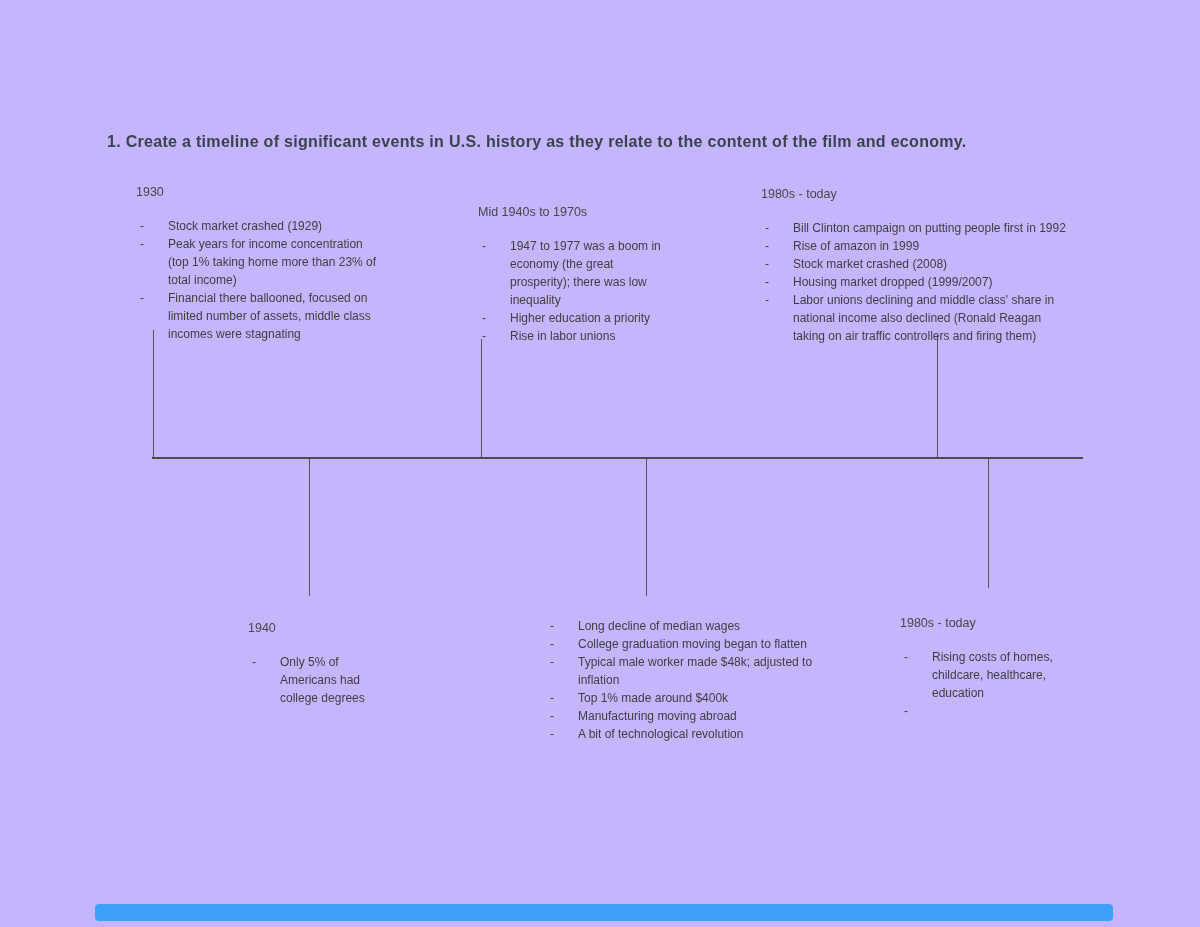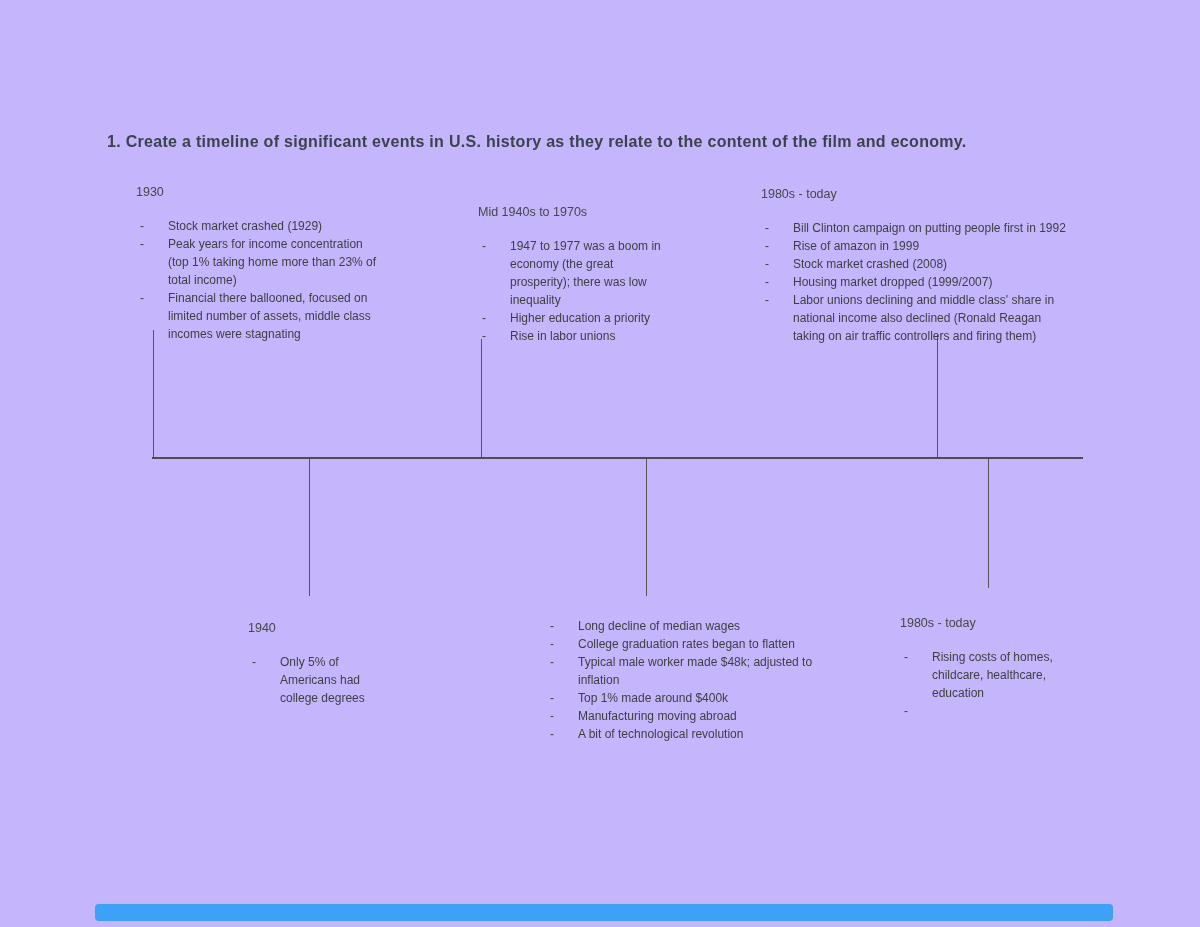--- a/index.html
+++ b/index.html
@@ -171,21 +171,21 @@
   </section>
 
   <section class="group g5">
     <div class="glist">
       <div class="row">
         <span class="dash">-</span>
         <span class="itext">Long decline of median wages</span>
       </div>
       <div class="row">
         <span class="dash">-</span>
-        <span class="itext">College graduation rates began to flatten</span>
+        <span class="itext">College graduation moving began to flatten</span>
       </div>
       <div class="row">
         <span class="dash">-</span>
         <span class="itext">Typical male worker made $48k; adjusted to
 inflation</span>
       </div>
       <div class="row">
         <span class="dash">-</span>
         <span class="itext">Top 1% made around $400k</span>
       </div>

